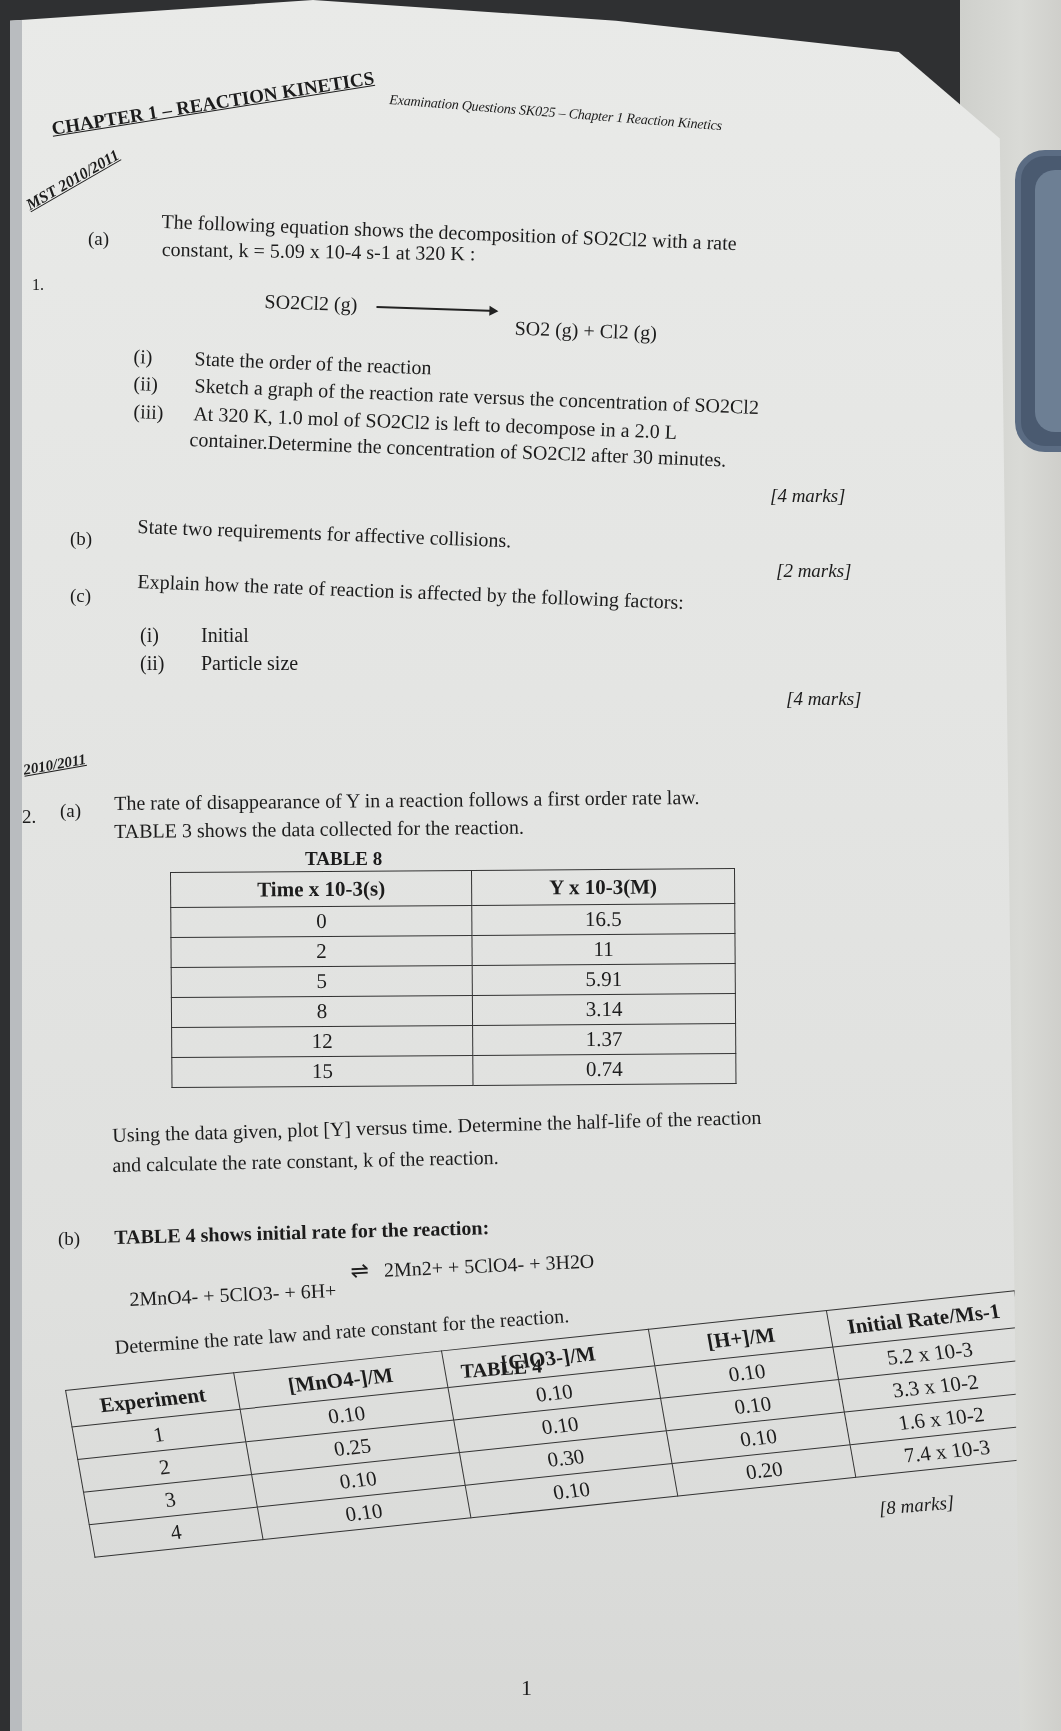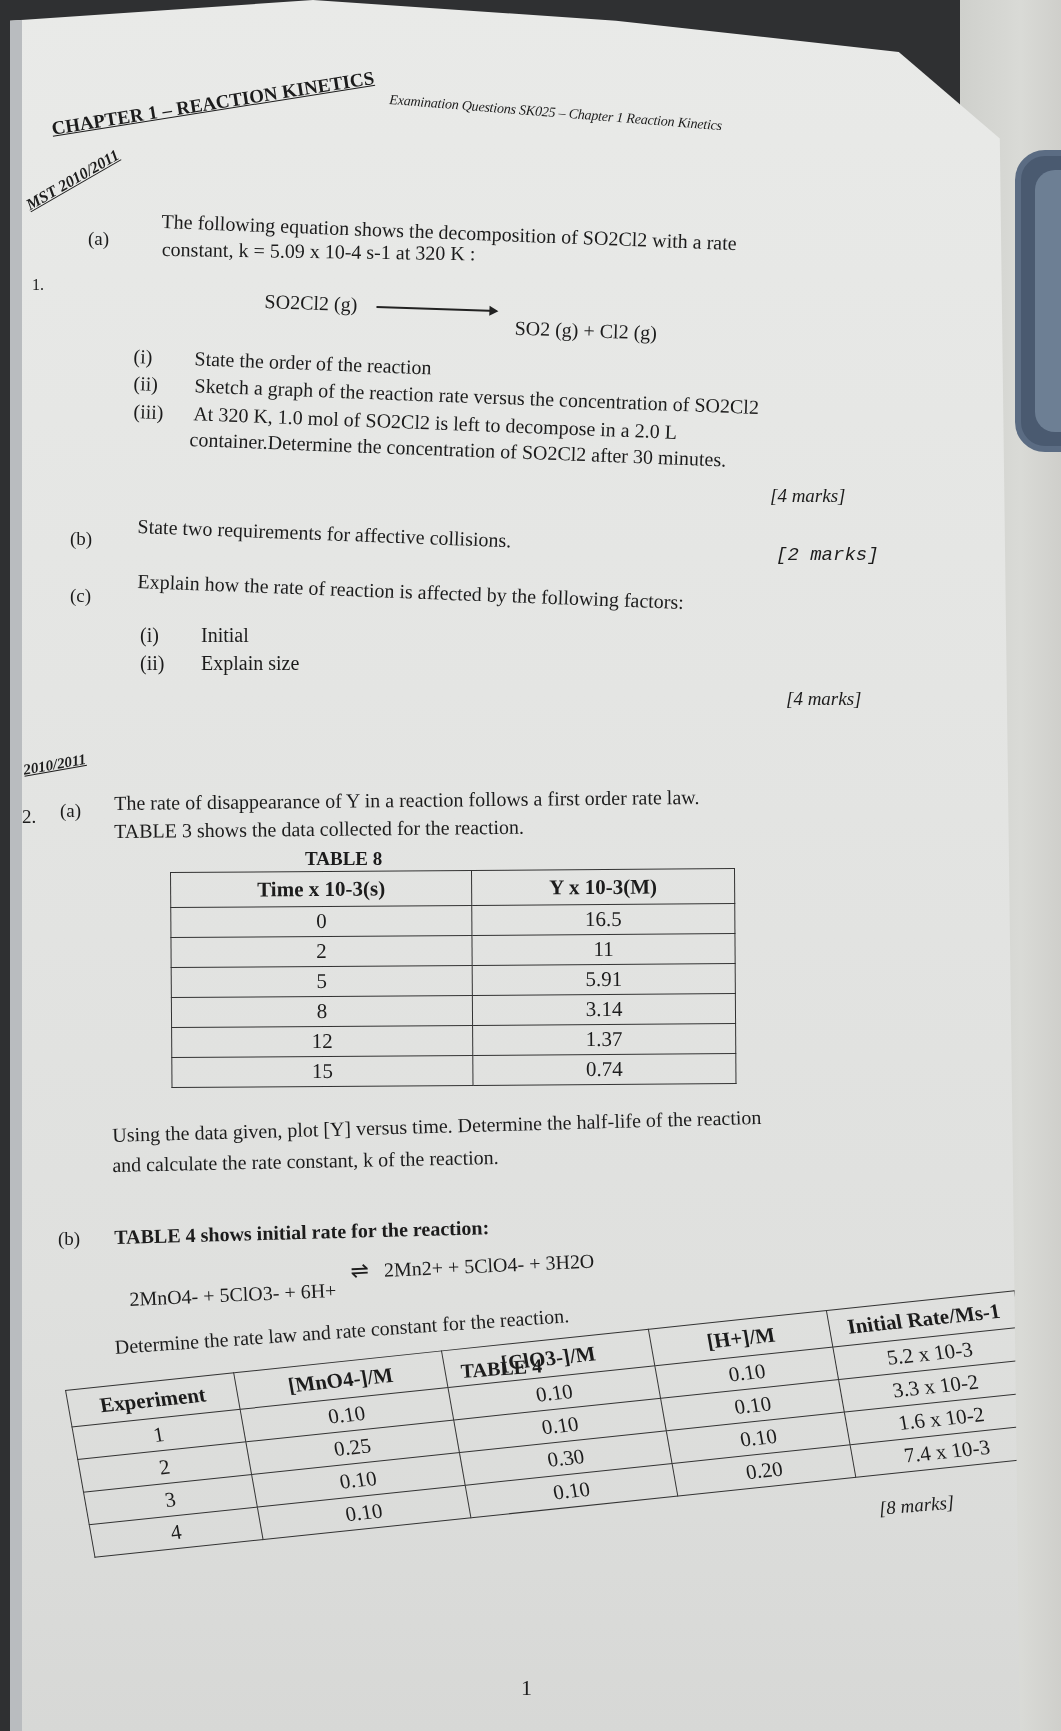--- a/index.html
+++ b/index.html
@@ -85,31 +85,31 @@
   </div>
   <div class="abs body-text rot1" style="left:124px;top:400px;">
     <span style="display:inline-block;width:56px;">(iii)</span>
     <span>At 320 K, 1.0 mol of   SO2Cl2 is left to decompose in a 2.0 L</span>
   </div>
   <div class="abs body-text rot1" style="left:180px;top:428px;">container.Determine the concentration of SO2Cl2 after 30 minutes.</div>
   <div class="abs marks" style="left:760px;top:485px;">[4 marks]</div>
 
   <div class="abs qlabel" style="left:60px;top:528px;">(b)</div>
   <div class="abs body-text rot1" style="left:128px;top:515px;">State two requirements for affective collisions.</div>
-  <div class="abs marks" style="left:766px;top:544px;font-family:Liberation Mono, monospace;">[2 marks]</div>
+  <div class="abs marks" style="left:766px;top:560px;">[2 marks]</div>
 
   <div class="abs qlabel" style="left:60px;top:585px;">(c)</div>
   <div class="abs body-text rot1" style="left:128px;top:570px;">Explain how the rate of reaction is affected by the following factors:</div>
   <div class="abs body-text" style="left:130px;top:624px;">
     <span style="display:inline-block;width:56px;">(i)</span>
     <span>Initial</span>
   </div>
   <div class="abs body-text" style="left:130px;top:652px;">
     <span style="display:inline-block;width:56px;">(ii)</span>
-    <span>Explain size</span>
+    <span>Particle size</span>
   </div>
   <div class="abs marks" style="left:776px;top:688px;">[4 marks]</div>
 
   <div class="abs underline-title" style="left:12px;top:762px;font-size:15px;font-weight:bold;font-style:italic;transform:rotate(-10deg);transform-origin:left top;">2010/2011</div>
 
   <div class="abs qlabel" style="left:12px;top:806px;">2.</div>
   <div class="abs qlabel" style="left:50px;top:800px;">(a)</div>
   <div class="abs body-text rot0" style="left:104px;top:792px;">The rate of disappearance of Y in a reaction follows a first order rate law.</div>
   <div class="abs body-text rot0" style="left:104px;top:820px;">TABLE 3 shows the data collected for the reaction.</div>
   <div class="abs body-text" style="left:295px;top:848px;font-weight:bold;font-size:19px;">TABLE 8</div>

